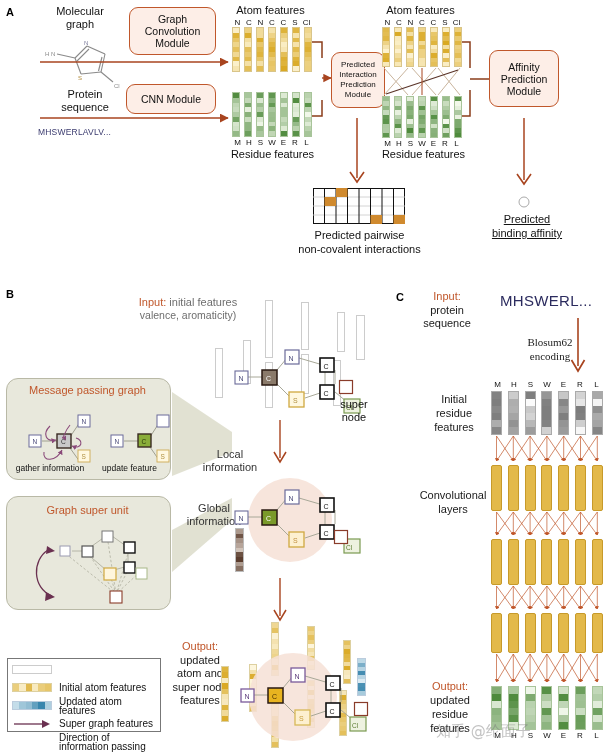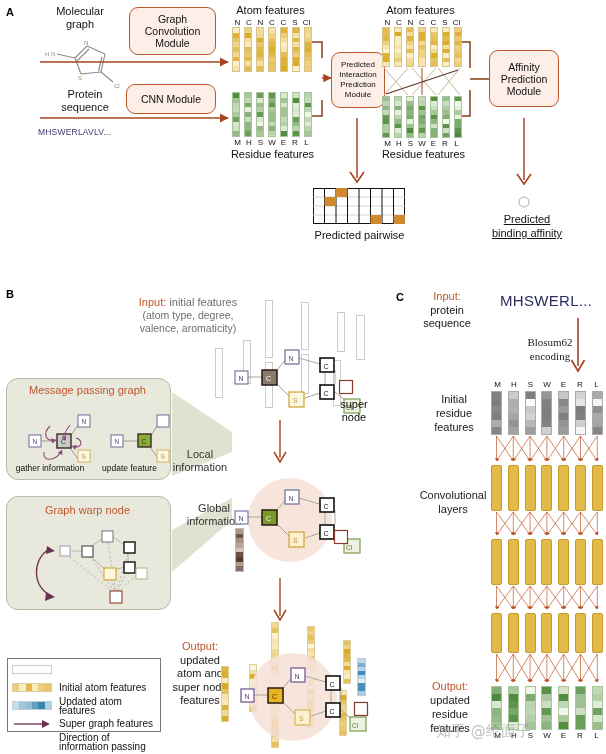--- a/index.html
+++ b/index.html
@@ -512,37 +512,37 @@
       <line x1="69" y1="0" x2="69" y2="36"></line>
     <line x1="80.5" y1="0" x2="80.5" y2="36"></line>
   </g>
   <rect x="23" y="0" width="11.5" height="9" fill="#d08a2e"></rect>
   <rect x="11.5" y="9" width="11.5" height="9" fill="#d08a2e"></rect>
   <rect x="57.5" y="27" width="11.5" height="9" fill="#d08a2e"></rect>
   <rect x="80.5" y="27" width="11.5" height="9" fill="#d08a2e"></rect>
 </svg>
 <div class="abs lbl" style="left:287px;top:228px;width:145px;line-height:14px;">
   <div>Predicted pairwise</div>
+  <div>non-covalent interactions</div>
 </div>
 
 <svg class="abs" style="left:515px;top:194px;width:20px;height:16px;">
   <circle cx="9" cy="8" r="5" fill="none" stroke="#aaa" stroke-width="1"></circle>
 </svg>
 <div class="abs lbl" style="left:472px;top:212px;width:110px;line-height:14px;text-decoration:underline;">
   <div>Predicted</div>
   <div>binding affinity</div>
 </div>
 
 <div class="abs panel-letter" style="left:6px;top:288px;">B</div>
 
 <div class="abs" style="left:108px;top:296px;width:160px;text-align:center;">
   <div style="font-size:11px;line-height:13px;">
     <span class="orange-txt">Input:</span><span class="gray-txt"> initial features</span>
   </div>
-  <div class="gray-txt" style="font-size:10.5px;line-height:12.5px;">(atom type, degree,</div>
   <div class="gray-txt" style="font-size:10.5px;line-height:12.5px;">valence, aromaticity)</div>
 </div>
 
 <svg class="abs" style="left:0;top:280px;width:606px;height:474px;">
   <path d="M172,112 L232,152 L232,172 L172,196 Z" fill="#dcdcca" opacity="0.85"></path>
   <path d="M172,250 L232,218 L232,240 L172,292 Z" fill="#dcdcca" opacity="0.85"></path>
 </svg>
 
 <div class="abs roundbox" style="left:6px;top:378px;width:163px;height:100px;"></div>
 <div class="abs orange-txt" style="left:6px;top:384px;width:163px;text-align:center;font-size:11px;">Message passing graph</div>
@@ -584,21 +584,21 @@
   <rect x="126" y="34" width="13" height="13" fill="#8aad3a" stroke="#3a2a22" stroke-width="1.4"></rect>
   <text x="129.5" y="44" font-size="6.5" fill="#2a3a0a" font-family="Liberation Sans, sans-serif">C</text>
   <rect x="145" y="15" width="12" height="12" fill="#fff" stroke="#6b6b9a" stroke-width="1"></rect>
   <rect x="145" y="50" width="12" height="12" fill="#fff8e0" stroke="#d0b060" stroke-width="1"></rect>
   <text x="148.5" y="59" font-size="6.5" fill="#b09040" font-family="Liberation Sans, sans-serif">S</text>
 </svg>
 <div class="abs lbl" style="left:6px;top:462px;width:88px;font-size:8.5px;">gather information</div>
 <div class="abs lbl" style="left:92px;top:462px;width:75px;font-size:8.5px;">update feature</div>
 
 <div class="abs roundbox" style="left:6px;top:496px;width:163px;height:112px;"></div>
-<div class="abs orange-txt" style="left:6px;top:504px;width:163px;text-align:center;font-size:11px;">Graph warp node</div>
+<div class="abs orange-txt" style="left:6px;top:504px;width:163px;text-align:center;font-size:11px;">Graph super unit</div>
 
 <svg class="abs" style="left:30px;top:520px;width:140px;height:85px;">
   <g stroke="#b0b0a0" stroke-width="0.9" fill="none">
     <path d="M42,31 L58,31"></path>
       <path d="M62,26 L76,16"></path>
       <path d="M82,16 L96,26"></path>
     <path d="M98,32 L98,44"></path>
       <path d="M62,38 L76,50"></path>
       <path d="M84,50 L98,46"></path>
   </g>
@@ -617,21 +617,21 @@
   <rect x="94" y="22" width="11" height="11" fill="#fff" stroke="#111" stroke-width="1.4"></rect>
   <rect x="94" y="42" width="11" height="11" fill="#fff" stroke="#111" stroke-width="1.4"></rect>
   <rect x="74" y="48" width="12" height="12" fill="#fff6dd" stroke="#d0a840" stroke-width="1.2"></rect>
   <rect x="106" y="48" width="11" height="11" fill="#fff" stroke="#a8b888" stroke-width="1"></rect>
   <rect x="80" y="71" width="12" height="12" fill="#fff" stroke="#8a3c2a" stroke-width="1.1"></rect>
   <path d="M18,30 C2,40 2,68 22,76" stroke="#6a3050" stroke-width="1.3" fill="none"></path>
   <path d="M17,26 L25,31 L16,34 Z" fill="#6a3050"></path>
   <path d="M16,72 L25,77 L15,81 Z" fill="#6a3050"></path>
 </svg>
 
-<div class="abs lbl" style="left:164px;top:448px;width:72px;color:#333;">
+<div class="abs lbl" style="left:194px;top:448px;width:72px;color:#333;">
   <div>Local</div>
   <div>information</div>
 </div>
 <div class="abs lbl" style="left:178px;top:502px;width:72px;color:#333;">
   <div>Global</div>
   <div>information</div>
 </div>
 
 <div class="abs" id="mol1bars" style="left: 215px; top: 300px; width: 135px; height: 110px; position: absolute;">
     <div style="width: 8px; height: 58px; display: flex; flex-direction: column; border: 0.7px solid rgb(204, 204, 204); box-sizing: border-box; position: absolute; left: 50px; top: 0px;">

